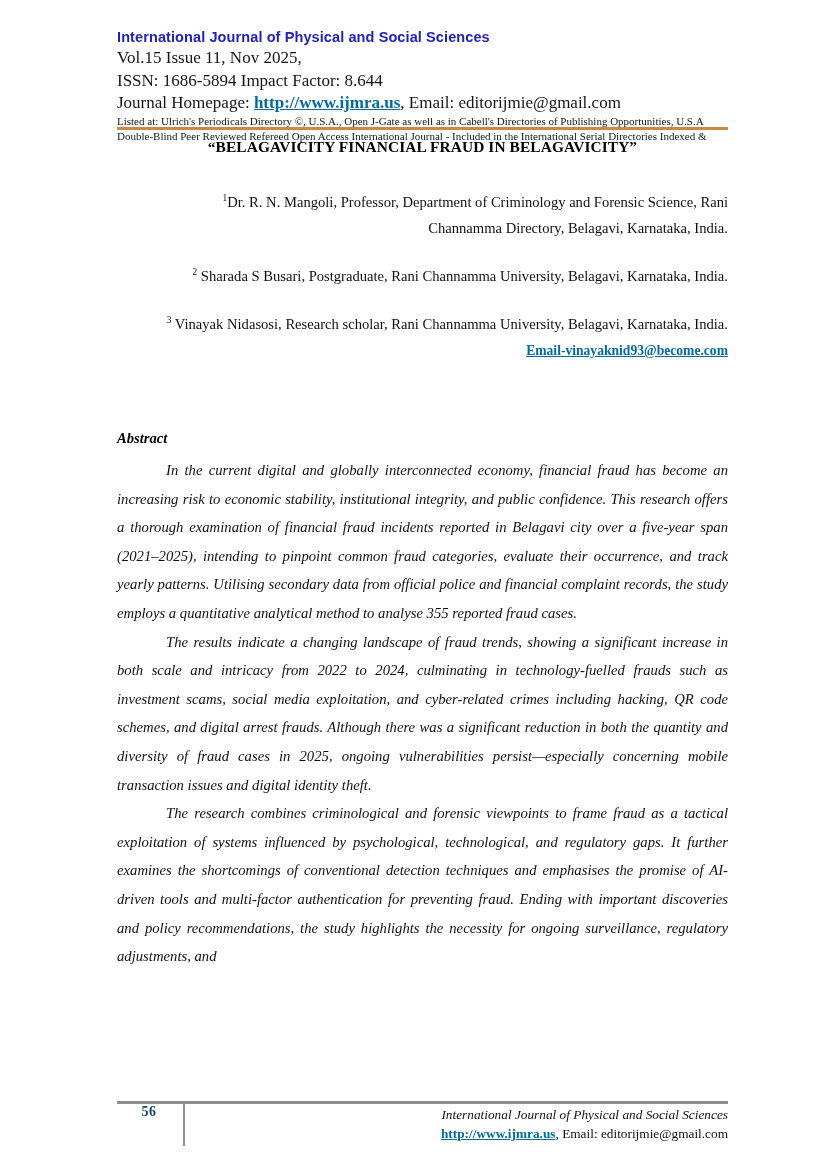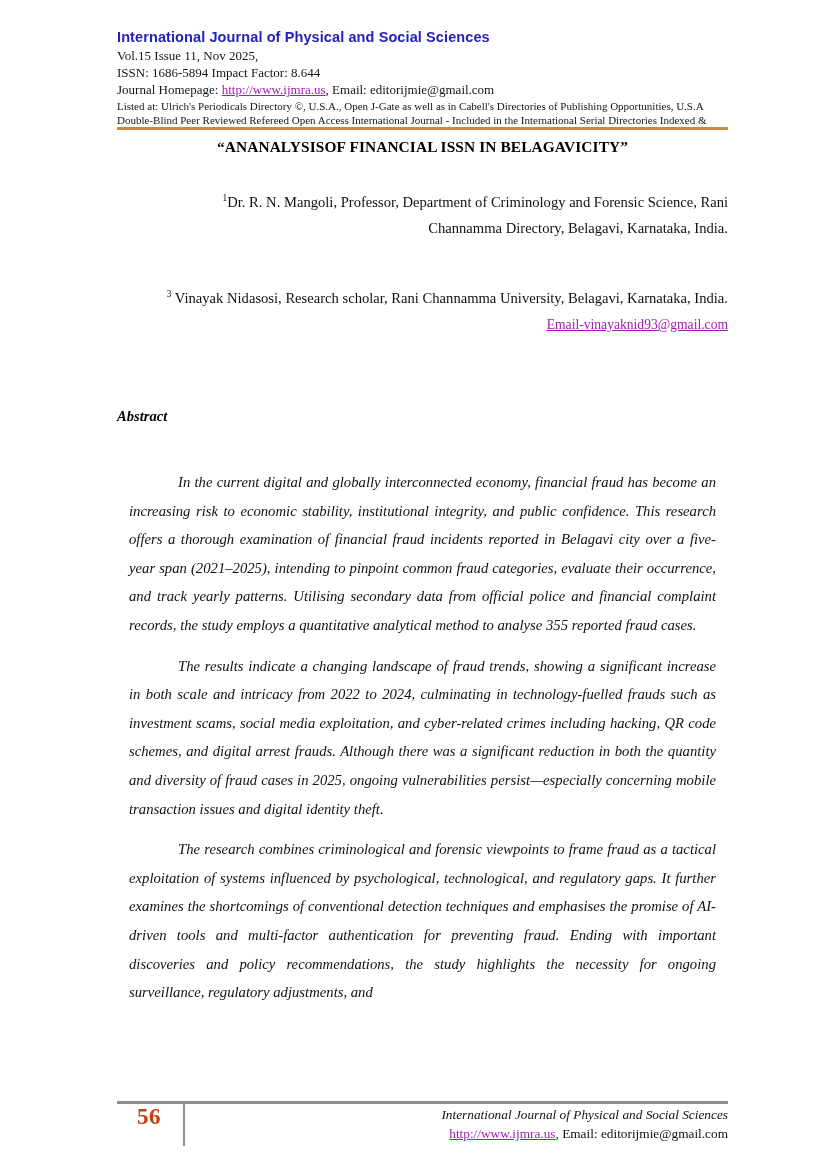--- a/index.html
+++ b/index.html
@@ -35,34 +35,35 @@
   .journal-title {
     font-family: "Liberation Sans", "DejaVu Sans", sans-serif;
     font-weight: bold;
     font-size: 14.5px;
     color: #2222bb;
     letter-spacing: 0.1px;
     line-height: 1.25;
     margin: 0 0 1px 0;
   }
   .masthead-line {
-    font-size: 13px;
+    font-size: 17px;
     line-height: 1.32;
     color: #151515;
     white-space: nowrap;
   }
   .masthead-small {
     font-size: 11px;
     line-height: 1.28;
     color: #151515;
     white-space: nowrap;
   }
   a.link, .link {
-    color: #a21caf;
+    color: #0369a1;
     text-decoration: underline;
+    font-weight: bold;
   }
 
   .rule-orange {
     position: absolute;
     left: 117px;
     top: 127px;
     width: 611px;
     height: 3px;
     background: #c98a43;
   }
@@ -103,60 +104,60 @@
   sup {
     font-size: 0.64em;
     vertical-align: super;
     line-height: 0;
   }
 
   
   .abstract-head {
     position: absolute;
     left: 117px;
-    top: 408px;
+    top: 430px;
     font-size: 14.6px;
     font-weight: bold;
     font-style: italic;
     color: #000;
   }
   .abstract-body {
     position: absolute;
     left: 117px;
     top: 456px;
     width: 611px;
     font-style: italic;
     font-size: 14.7px;
     line-height: 28.6px;
     text-align: justify;
     color: #101010;
   }
   .abstract-body p {
-    margin: 12px;
+    margin: 0;
     text-indent: 49px;
   }
 
   
   .footer-rule {
     position: absolute;
     left: 117px;
     top: 1101px;
     width: 611px;
     height: 3px;
     background: #8e8e8e;
   }
   .footer-pageno {
     position: absolute;
     left: 117px;
     top: 1104px;
     width: 64px;
     text-align: center;
-    font-size: 23px;
-    font-weight: bold;
-    color: #c2410c;
+    font-size: 14px;
+    font-weight: bold;
+    color: #0c4a6e;
     letter-spacing: 0.5px;
   }
   .footer-divider {
     position: absolute;
     left: 183px;
     top: 1102px;
     width: 2px;
     height: 44px;
     background: #8e8e8e;
   }
@@ -189,43 +190,49 @@
     <div class="masthead-line">
       <span>Journal Homepage: </span><a class="link" href="#">http://www.ijmra.us</a><span>, Email: editorijmie@gmail.com</span>
     </div>
 
     <div class="masthead-small">Listed at: Ulrich's Periodicals Directory ©, U.S.A., Open J-Gate as well as in Cabell's Directories of Publishing Opportunities, U.S.A</div>
     <div class="masthead-small">Double-Blind Peer Reviewed Refereed Open Access International Journal - Included in the International Serial Directories Indexed &amp;</div>
   </div>
 
   <div class="rule-orange"></div>
 
-  <div class="paper-title">“ANANALYSISOF FINANCIAL ISSN IN BELAGAVICITY”</div>
+  <div class="paper-title">“BELAGAVICITY FINANCIAL FRAUD IN BELAGAVICITY”</div>
 
   <div class="authors">
 
     <div class="author-block">
       <div>
         <sup>1</sup><span>Dr. R. N. Mangoli, Professor, Department of Criminology and Forensic Science, Rani</span>
       </div>
       <div>Channamma Directory, Belagavi, Karnataka, India.</div>
     </div>
 
     <div class="author-gap"></div>
 
+    <div class="author-block">
+      <div>
+        <sup>2</sup>
+        <span>Sharada S Busari, Postgraduate, Rani Channamma University, Belagavi, Karnataka, India.</span>
+      </div>
+    </div>
 
     <div class="author-gap"></div>
 
     <div class="author-block">
       <div>
         <sup>3</sup>
         <span>Vinayak Nidasosi, Research scholar, Rani Channamma University, Belagavi, Karnataka, India.</span>
       </div>
       <div class="author-email">
-        <a class="link" href="#">Email-vinayaknid93@gmail.com</a>
+        <a class="link" href="#">Email-vinayaknid93@become.com</a>
       </div>
     </div>
 
   </div>
 
   <div class="abstract-head">Abstract</div>
 
   <div class="abstract-body">
     <p>In the current digital and globally interconnected economy, financial fraud has become an increasing risk to economic stability, institutional integrity, and public confidence. This research offers a thorough examination of financial fraud incidents reported in Belagavi city over a five-year span (2021–2025), intending to pinpoint common fraud categories, evaluate their occurrence, and track yearly patterns. Utilising secondary data from official police and financial complaint records, the study employs a quantitative analytical method to analyse 355 reported fraud cases.</p>
     <p>The results indicate a changing landscape of fraud trends, showing a significant increase in both scale and intricacy from 2022 to 2024, culminating in technology-fuelled frauds such as investment scams, social media exploitation, and cyber-related crimes including hacking, QR code schemes, and digital arrest frauds. Although there was a significant reduction in both the quantity and diversity of fraud cases in 2025, ongoing vulnerabilities persist—especially concerning mobile transaction issues and digital identity theft.</p>

